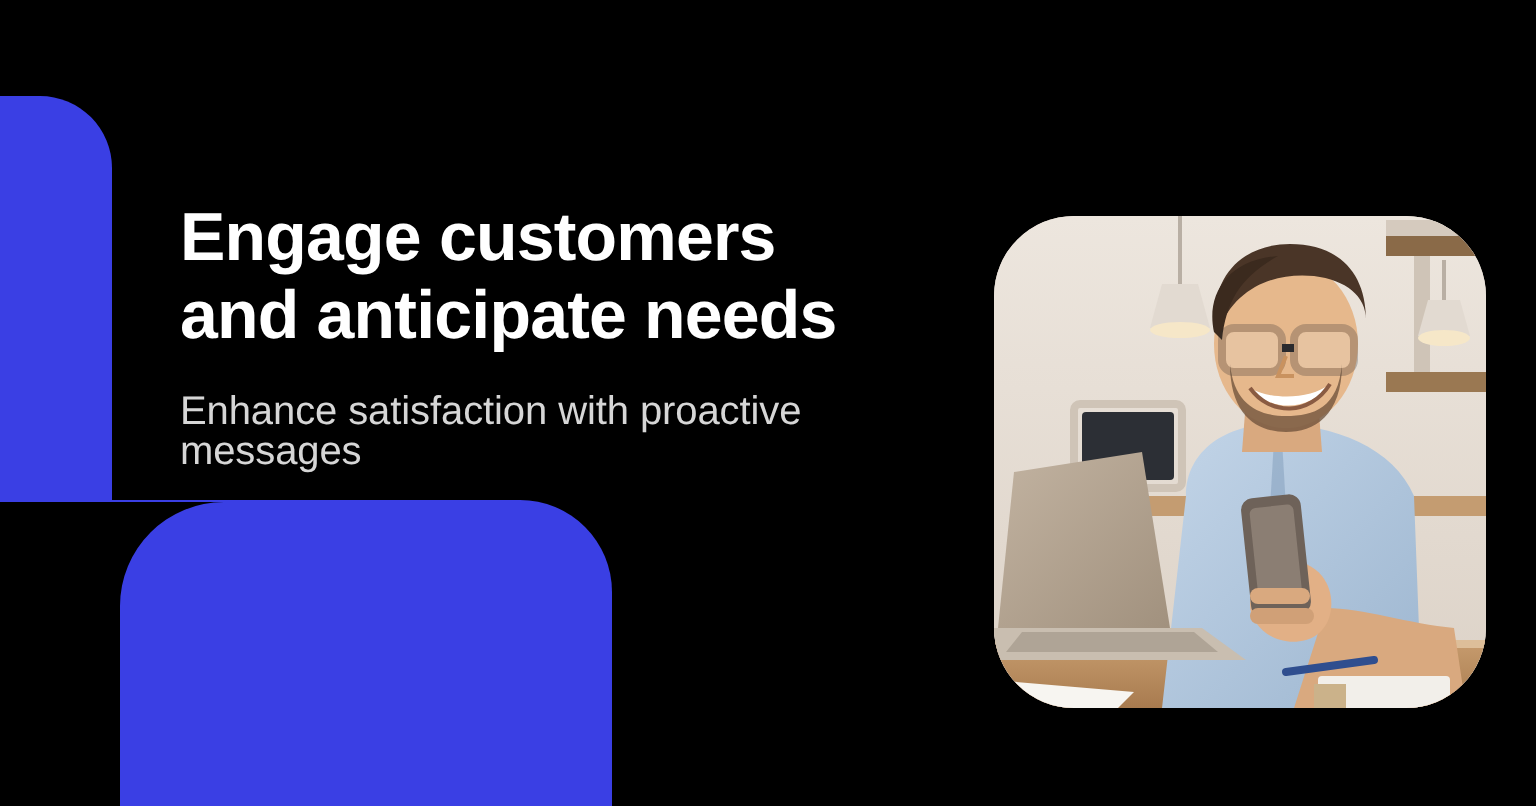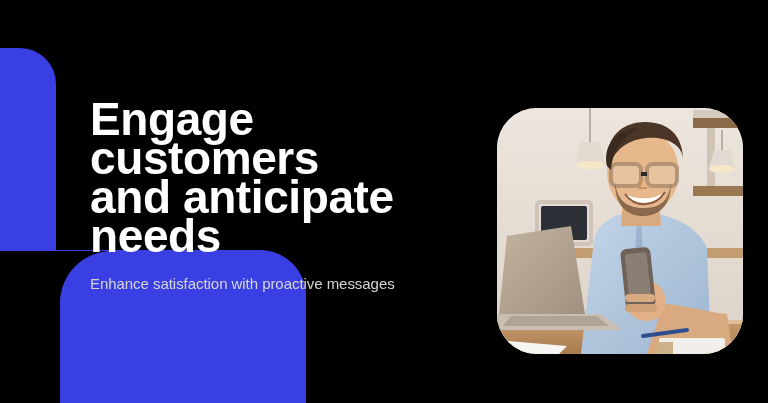--- a/index.html
+++ b/index.html
@@ -32,31 +32,31 @@
   .text-block {
     position: absolute;
     left: 90px;
     top: 100px;
     width: 400px;
     z-index: 5;
   }
   .headline {
     margin: 0;
     color: #ffffff;
-    font-size: 46px;
+    font-size: 34px;
     line-height: 39px;
     font-weight: 700;
     letter-spacing: -0.4px;
     white-space: pre-line;
   }
   .subtitle {
     margin: 0;
     padding-top: 18px;
     color: #d6d6d6;
-    font-size: 15px;
+    font-size: 20px;
     line-height: 20px;
     font-weight: 400;
     letter-spacing: -0.05px;
   }
 
   
   .photo-card {
     position: absolute;
     left: 497px;
     top: 108px;

